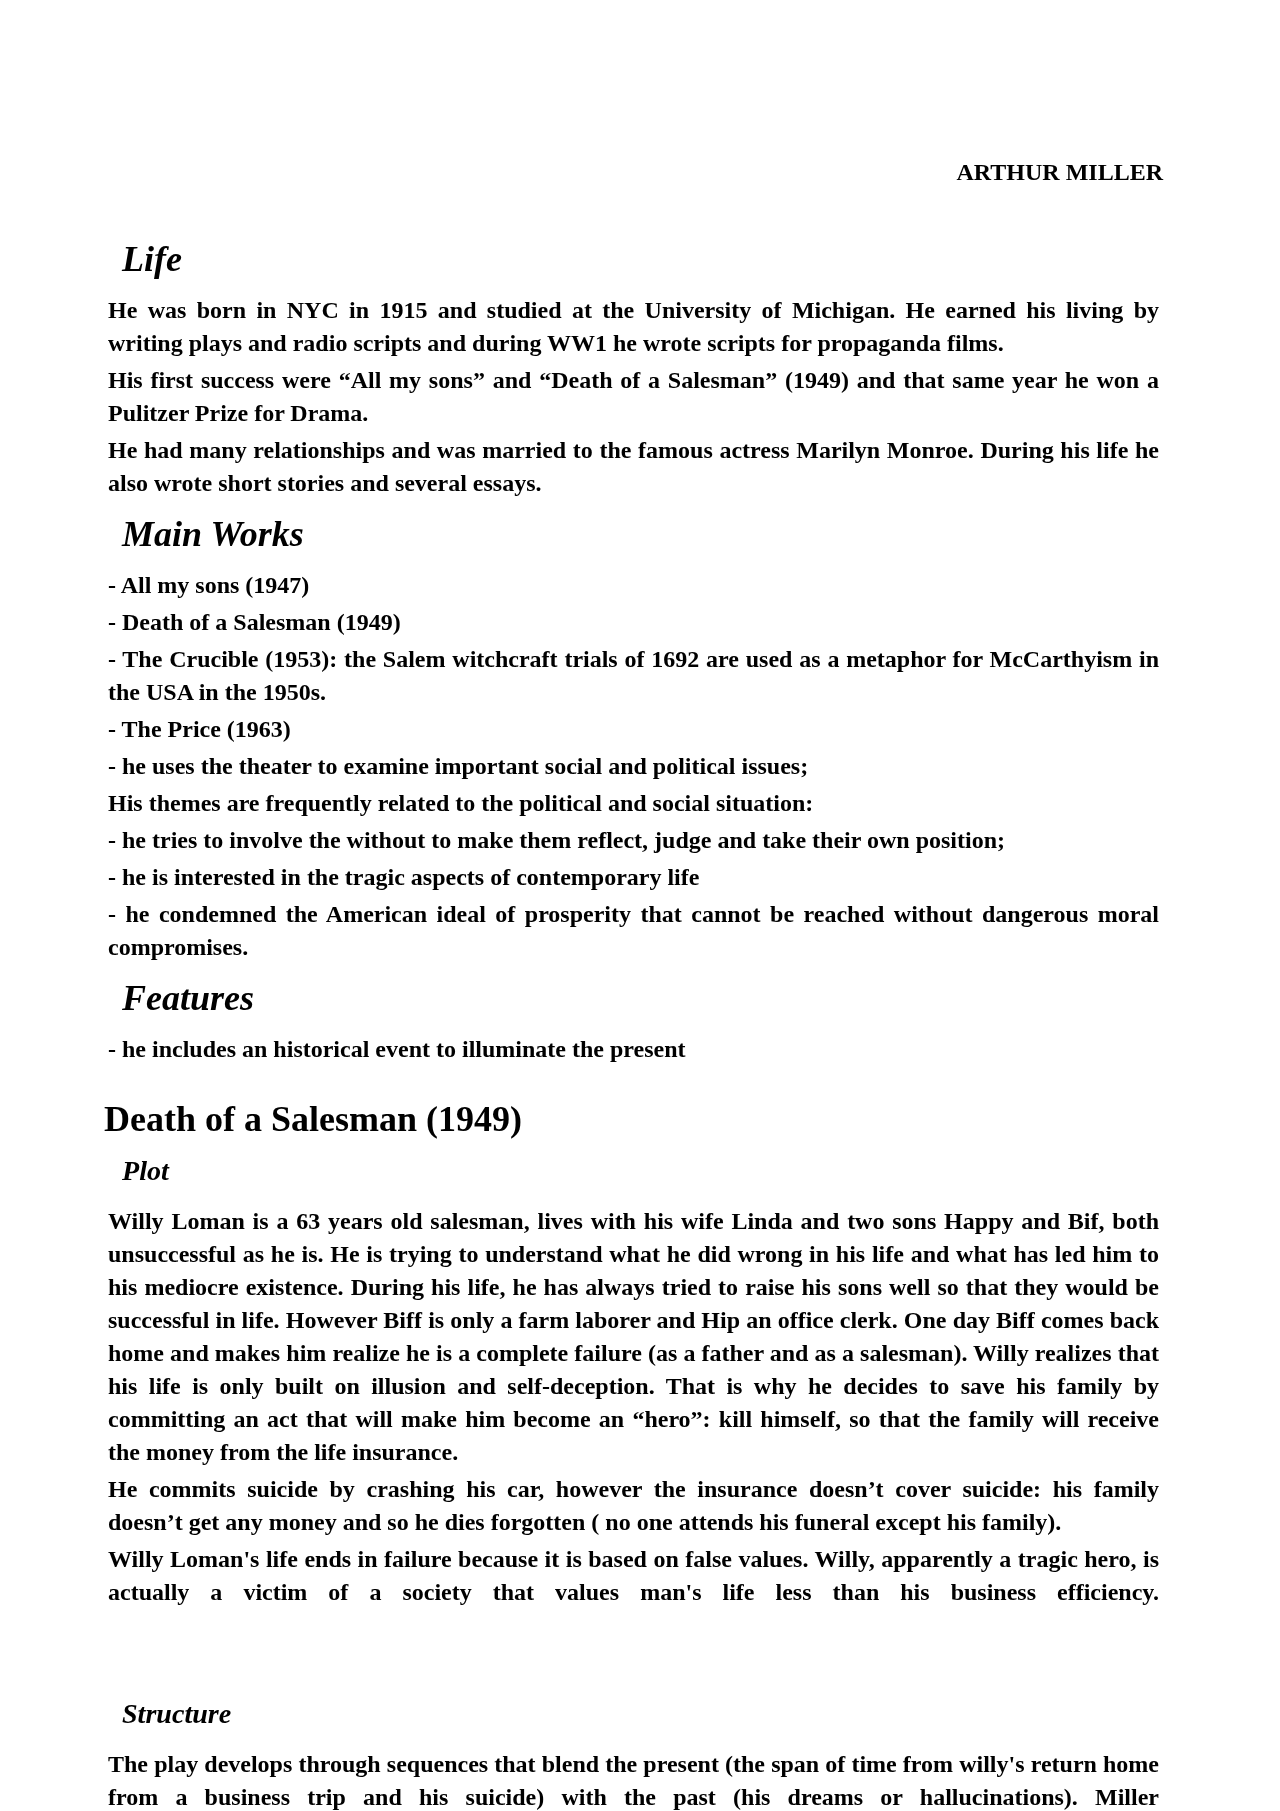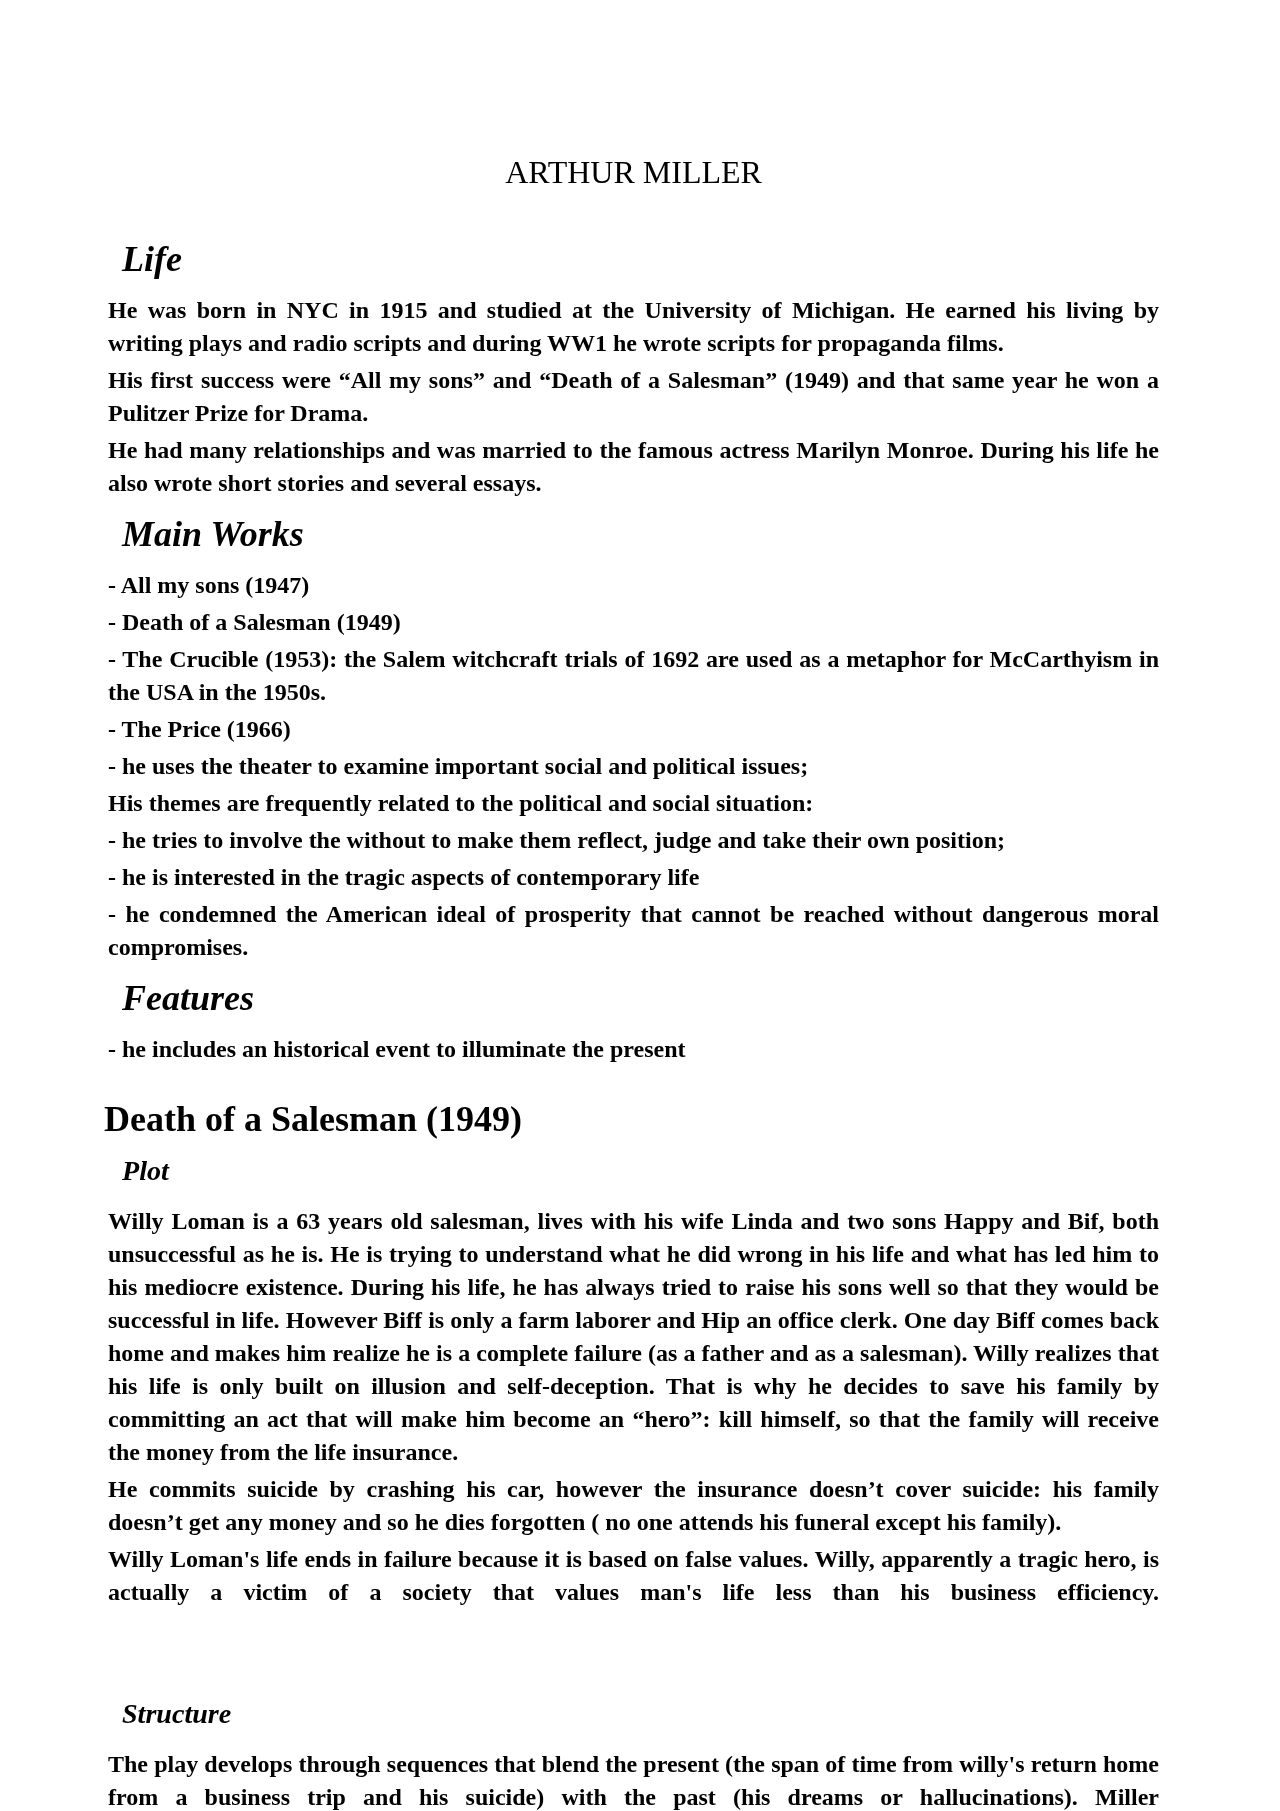--- a/index.html
+++ b/index.html
@@ -15,25 +15,25 @@
     background: #ffffff;
     color: #000000;
     font-family: "Liberation Serif", "DejaVu Serif", serif;
     font-size: 24px;
     line-height: 33px;
     box-sizing: border-box;
     padding: 152px 117px 40px 104px;
     overflow: hidden;
   }
   .doc-title {
-    font-size: 32px;
+    font-size: 24px;
     line-height: 40px;
-    font-weight: normal;
+    font-weight: bold;
     margin: 0;
-    text-align: center;
+    text-align: right;
   }
   .section-heading {
     font-weight: bold;
     font-style: italic;
     margin: 18px;
     text-align: left;
   }
   .para {
     margin: 4px;
     text-align: justify;
@@ -62,21 +62,21 @@
 
   <h2 class="section-heading">Life</h2>
   <p class="para">He was born in NYC in 1915 and studied at the University of Michigan. He earned his living by writing plays and radio scripts and during WW1 he wrote scripts for propaganda films.</p>
   <p class="para">His first success were “All my sons” and “Death of a Salesman” (1949) and that same year he won a Pulitzer Prize for Drama.</p>
   <p class="para">He had many relationships and was married to the famous actress Marilyn Monroe. During his life he also wrote short stories and several essays.</p>
 
   <h2 class="section-heading">Main Works</h2>
   <p class="para">- All my sons (1947)</p>
   <p class="para">- Death of a Salesman (1949)</p>
   <p class="para">- The Crucible (1953): the Salem witchcraft trials of 1692 are used as a metaphor for McCarthyism in the USA in the 1950s.</p>
-  <p class="para">- The Price (1966)</p>
+  <p class="para">- The Price (1963)</p>
 
   <p class="para">- he uses the theater to examine important social and political issues;</p>
   <p class="para">His themes are frequently related to the political and social situation:</p>
   <p class="para">- he tries to involve the without to make them reflect, judge and take their own position;</p>
   <p class="para">- he is interested in the tragic aspects of contemporary life</p>
   <p class="para">- he condemned the American ideal of prosperity that cannot be reached without dangerous moral compromises.</p>
 
   <h2 class="section-heading">Features</h2>
   <p class="para">- he includes an historical event to illuminate the present</p>
 

